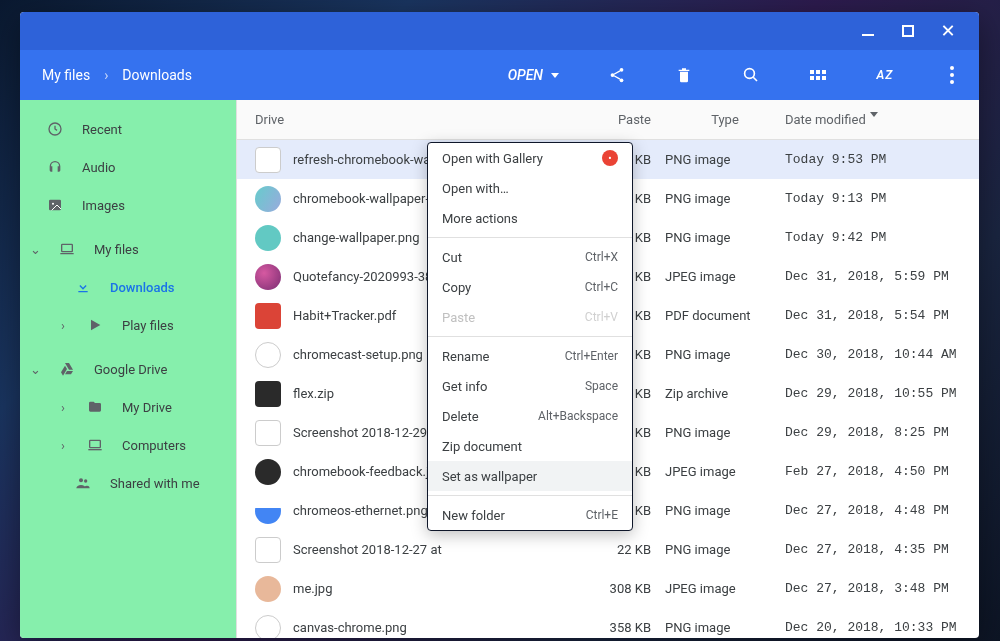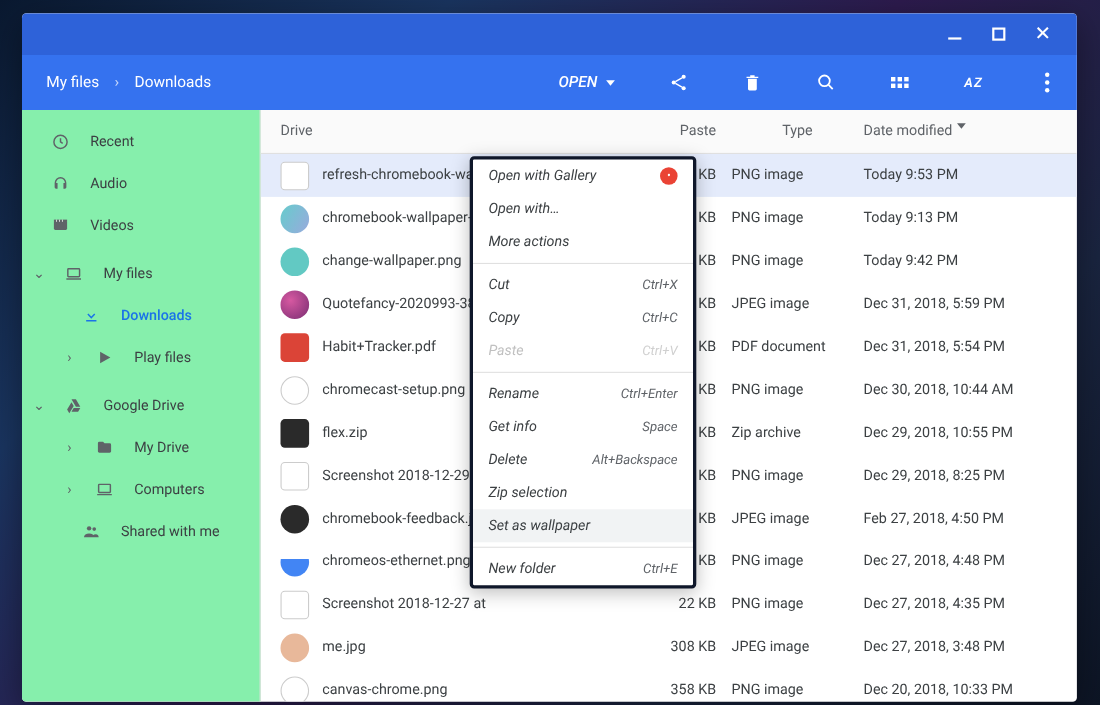--- a/index.html
+++ b/index.html
@@ -59,36 +59,36 @@
   .c-type{ flex:0 0 120px;text-align:center;}
   .c-date{ flex:1; display:flex; align-items:flex-start; gap:4px; cursor:pointer;}
   .sort-tri{ width:0;height:0;border-left:4px solid transparent;border-right:4px solid transparent;border-top:5px solid #5f6368;}
   .rows{ flex:1; overflow:hidden;}
   .row{ display:flex; align-items:center; height:39px; padding:0 18px; font-size:13px; color:#3c4043; cursor:pointer;}
   .row.selected{ background:#e4ebfb;}
   .thumb{ width:26px;height:26px; border-radius:50%; margin-right:12px; background:#ddd; display:inline-flex; align-items:center; justify-content:center; color:#fff; font-size:10px; overflow:hidden; flex-shrink:0;}
   .fname{ flex:0 0 302px; white-space:nowrap; overflow:hidden; text-overflow:ellipsis;}
   .fsize{ flex:0 0 70px; text-align:right; padding-right:14px; white-space:nowrap;}
   .ftype{ flex:0 0 120px;}
-  .fdate{ flex:1;}
+  .fdate{ flex:1;font-family:Liberation Mono, monospace;}
   
   .sq{ border-radius:4px;}
   .t-white{ background:#fff; border:1px solid #ccc;}
   .t-teal{ background:#62c9c3;}
   .t-purple{ background: radial-gradient(circle at 35% 35%, #d659a1, #7a2d72);}
   .t-red{ background:#db4437;}
   .t-dark{ background:#2a2a2a;}
   .t-blue{ background:linear-gradient(#fff 40%, #4285f4 40%);}
   .t-skin{ background:#e8b89a;}
   .t-mix{ background:linear-gradient(120deg,#6cc,#9ad);}
   
   .ctx{
     position:absolute; left:407px; top:130px; width:206px; background:#fff;
-    border:3px solid #0f172a; border-radius:4px; box-shadow:0 4px 16px rgba(0,0,0,.25);
-    font-size:13px; color:#3c4043; z-index:10;font-style:italic;
+    border:1px solid #0f172a; border-radius:4px; box-shadow:0 4px 16px rgba(0,0,0,.25);
+    font-size:13px; color:#3c4043; z-index:10;
   }
   .ctx-row{ display:flex; align-items:center; justify-content:space-between; height:30px; padding:0 14px; cursor:pointer;}
   .ctx-row.hovered{ background:#f1f3f4;}
   .ctx-row.disabled{ color:#c0c0c0; cursor:default;}
   .ctx-sep{ height:1px; background:#e0e0e0; margin:4px 0;}
   .ctx .shortcut{ color:#5f6368; font-size:12px;}
   .ctx-row.disabled .shortcut{ color:#d0d0d0;}
   .badge{ width:16px;height:16px;border-radius:50%;background:#ea4335;color:#fff;font-size:10px;display:inline-flex;align-items:center;justify-content:center;}
   svg{ display:block;}
 </style>
@@ -174,28 +174,26 @@
         <span class="sb-ic">
             <svg width="16" height="16" viewBox="0 0 24 24" fill="#5f6368">
               <path d="M12 3a8 8 0 0 0-8 8v6a2 2 0 0 0 2 2h2v-8H6v-0a6 6 0 1 1 12 0v0h-2v8h2a2 2 0 0 0 2-2v-6a8 8 0 0 0-8-8z"></path>
             </svg>
           </span>
         <span>Audio</span>
       </div>
       <div class="sb-item">
         <span class="sb-ic">
             <svg width="16" height="16" viewBox="0 0 24 24" fill="#5f6368">
-              <rect x="3" y="6" width="18" height="12" rx="2"></rect>
-              <rect x="3" y="4" width="18" height="3" fill="#5f6368"></rect>
-              <rect x="6" y="4" width="1" height="3" fill="#fff"></rect>
-              <rect x="10" y="4" width="1" height="3" fill="#fff"></rect>
-              <rect x="14" y="4" width="1" height="3" fill="#fff"></rect>
-            </svg>
-          </span>
-        <span>Videos</span>
+              <rect x="3" y="4" width="18" height="16" rx="2"></rect>
+              <circle cx="9" cy="10" r="1.5" fill="#fff"></circle>
+              <path d="M21 18l-6-6-8 8" stroke="#fff" stroke-width="1.5" fill="none"></path>
+            </svg>
+          </span>
+        <span>Images</span>
       </div>
 
       <div class="sb-item group" style="margin-top:6px;">
         <span class="ex">⌄</span>
         <span class="sb-ic">
             <svg width="16" height="16" viewBox="0 0 24 24" fill="none" stroke="#5f6368" stroke-width="2">
               <rect x="4" y="5" width="16" height="11" rx="1"></rect>
               <path d="M2 19h20"></path>
             </svg>
           </span>
@@ -396,21 +394,21 @@
       </div>
       <div class="ctx-row">
         <span>Get info</span>
         <span class="shortcut">Space</span>
       </div>
       <div class="ctx-row">
         <span>Delete</span>
         <span class="shortcut">Alt+Backspace</span>
       </div>
       <div class="ctx-row">
-        <span>Zip selection</span>
+        <span>Zip document</span>
       </div>
       <div class="ctx-row hovered">
         <span>Set as wallpaper</span>
       </div>
       <div class="ctx-sep"></div>
       <div class="ctx-row">
         <span>New folder</span>
         <span class="shortcut">Ctrl+E</span>
       </div>
     </div>

